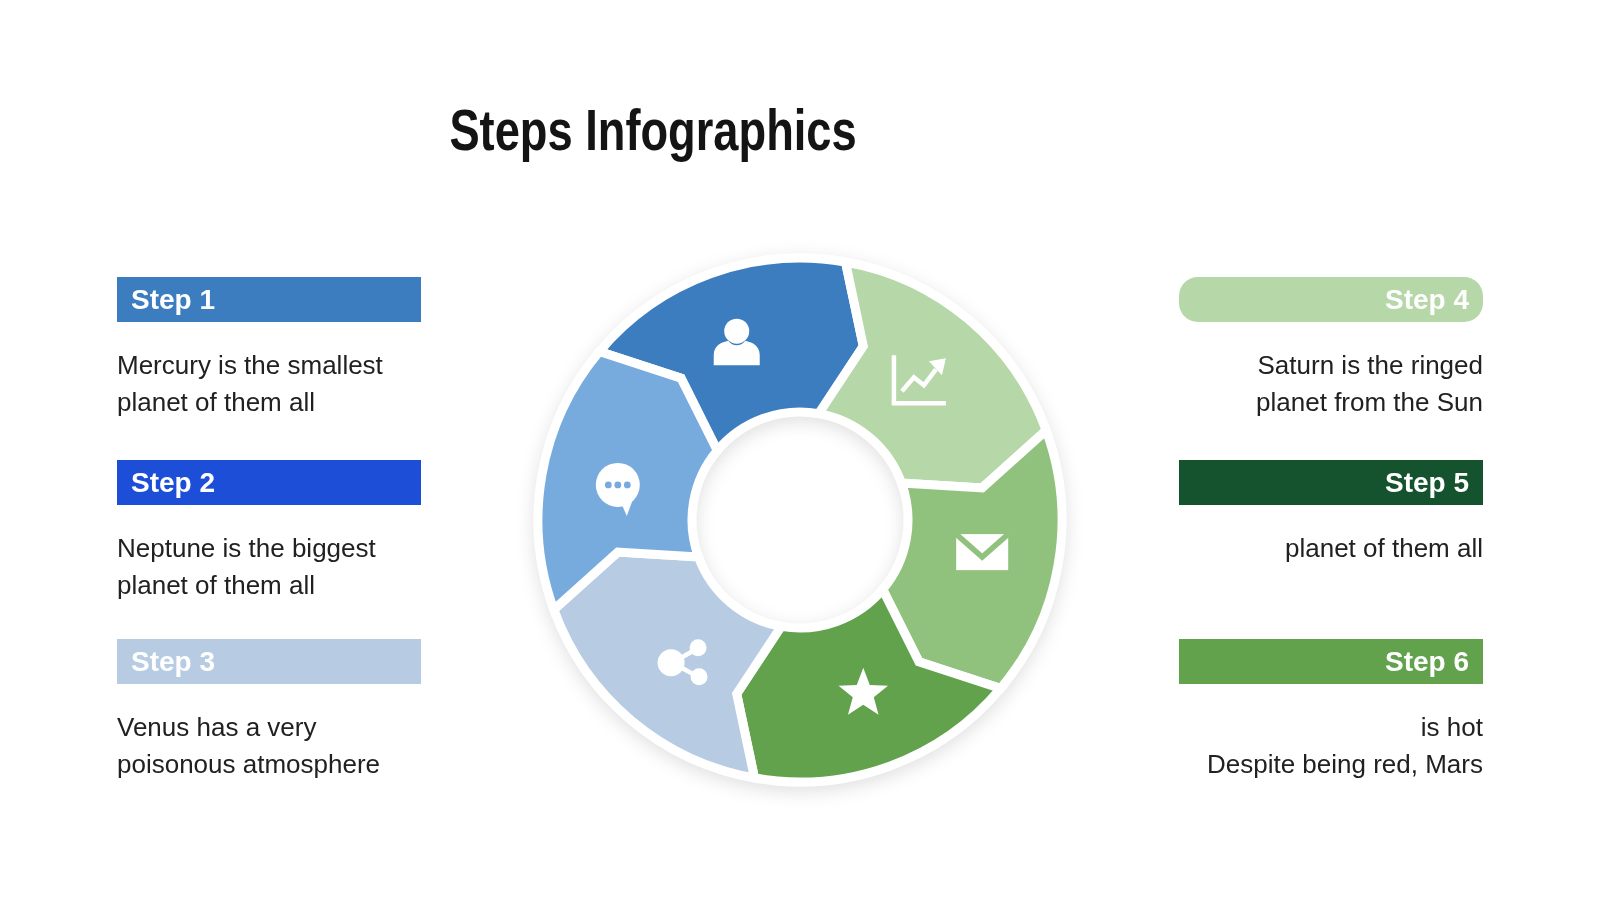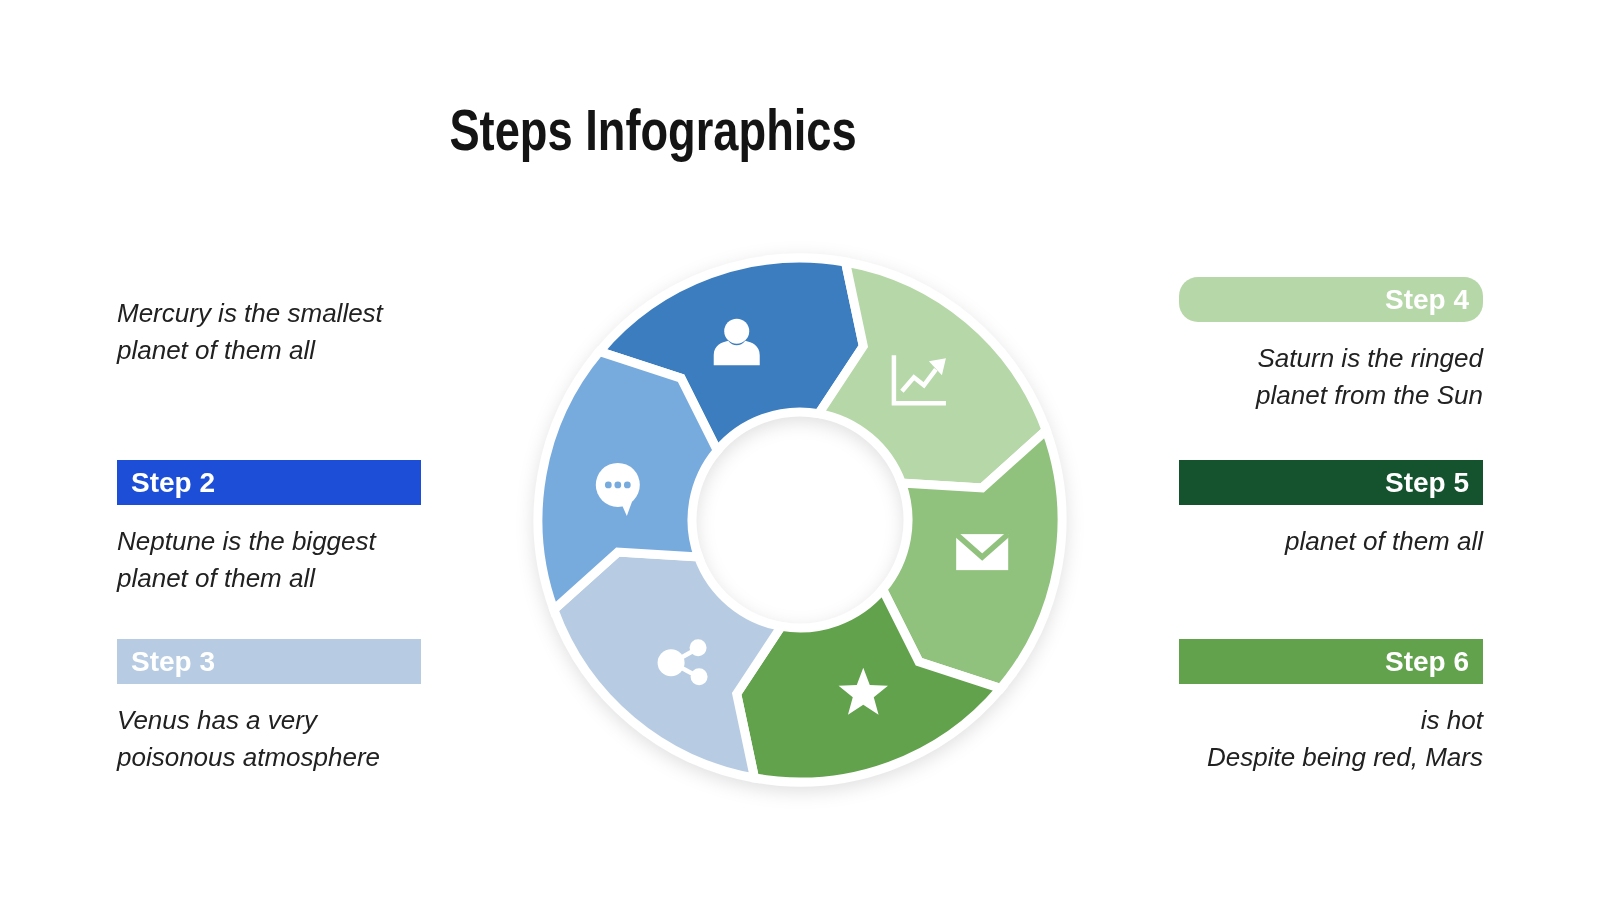--- a/index.html
+++ b/index.html
@@ -16,37 +16,38 @@
   .pos-1{left:117px;top:277px}
   .pos-2{left:117px;top:460px}
   .pos-3{left:117px;top:639px}
   .pos-4{left:1179px;top:277px}
   .pos-5{left:1179px;top:460px}
   .pos-6{left:1179px;top:639px}
   .bar{
     height:45px;line-height:45px;padding:0 14px;box-sizing:border-box;
     color:#ffffff;font-size:28px;font-weight:700;
   }
-  .desc{margin-top:18px;font-size:26px;line-height:37px;color:#212121;font-style:italic;}
+  .desc{margin-top:25px;font-size:26px;line-height:37px;color:#212121;}
   .desc div{white-space:nowrap;}
   .step.right .bar{text-align:right;}
   .step.right .desc{text-align:right;}
   #cycle-svg{
     position:absolute;left:530px;top:250px;width:540px;height:540px;
     filter:drop-shadow(0 5px 9px rgba(0,0,0,0.12));
   }
 </style>
 </head>
 <body>
 
 <div class="title-wrap">
   <h1>Steps Infographics</h1>
 </div>
 
 <section class="step left pos-1">
+  <div class="bar" style="background-color: rgb(60, 125, 192);">Step 1</div>
   <div class="desc">
     <div>Mercury is the smallest</div>
     <div>planet of them all</div>
   </div>
 </section>
 
 <section class="step left pos-2">
   <div class="bar" style="background-color: #1d4ed8;">Step 2</div>
   <div class="desc">
     <div>Neptune is the biggest</div>

